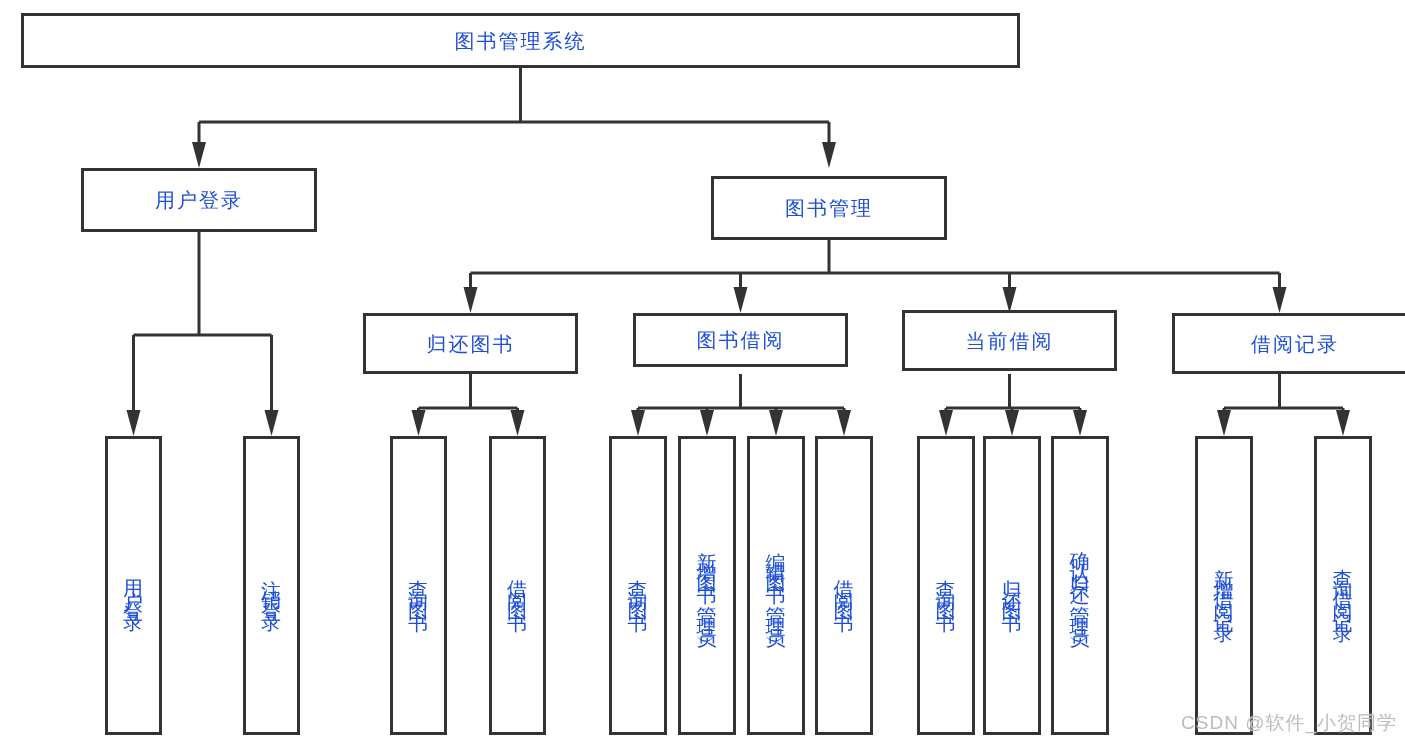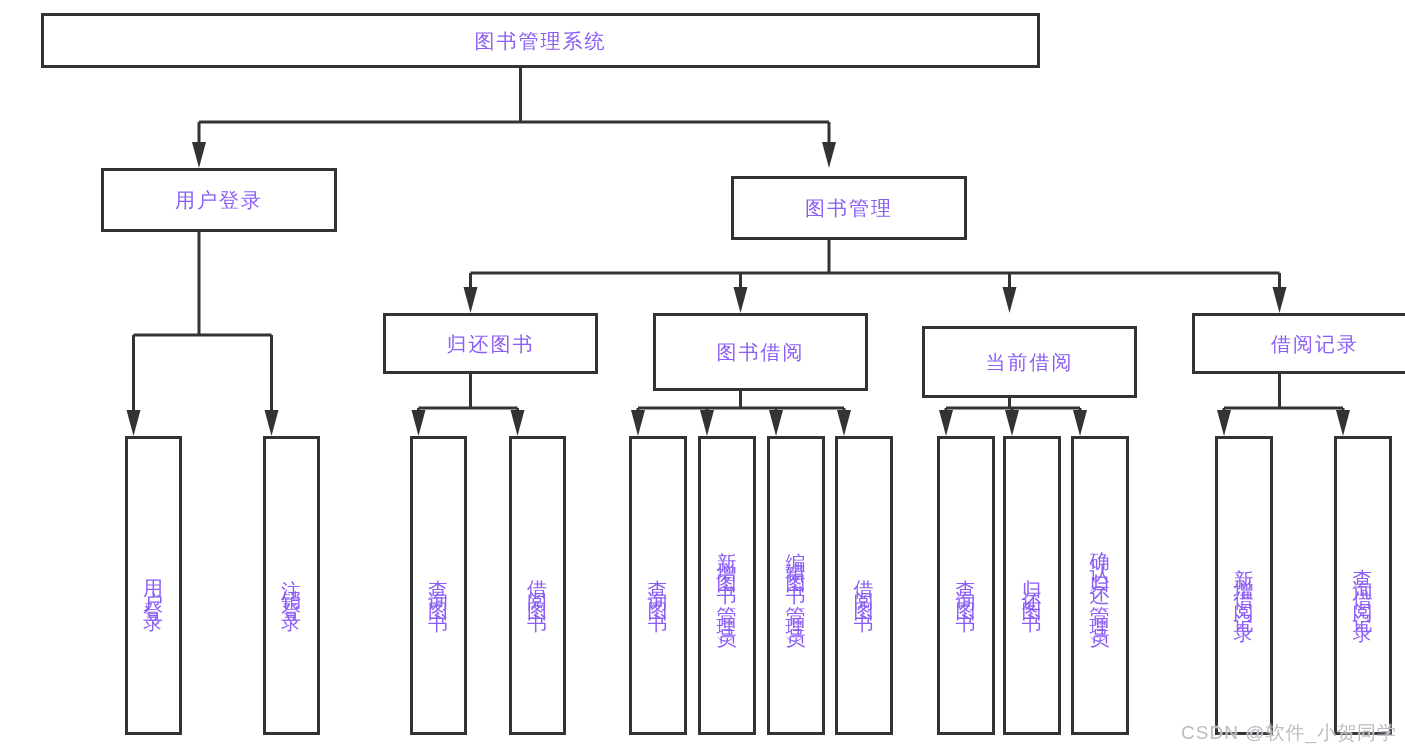--- a/index.html
+++ b/index.html
@@ -18,40 +18,39 @@
     width: 1405px; height: 747px;
     z-index: 1;
   }
   .lines path { stroke: #333333; stroke-width: 3; fill: none; }
   .lines polygon { fill: #333333; stroke: none; }
   .node {
     position: absolute;
     z-index: 2;
     background: #ffffff;
     border: 3px solid #333333;
-    color: #8b5cf6;
+    color: #1d4ed8;
     display: flex;
     align-items: center;
     justify-content: center;
     font-size: 20px;
     line-height: 1;
-    margin-left: 20px;
   }
   .node.h { letter-spacing: 2px; }
   .node.v {
     writing-mode: vertical-rl;
     text-orientation: mixed;
     letter-spacing: 11px;
     font-size: 20px;
   }
   .watermark {
     position: absolute;
     z-index: 6;
     right: 8px;
-    bottom: 1px;
+    bottom: 11px;
     font-size: 19px;
     letter-spacing: 1px;
     color: #b9bdc2;
     text-shadow: 0 0 2px #ffffff;
   }
 </style>
 </head>
 <body>
 
 <div class="stage">
@@ -105,22 +104,22 @@
       <polygon points="1336,410 1350,410 1343,436"></polygon>
     </g>
   </svg>
 
   <div class="node h" style="left:21px;top:13px;width:999px;height:55px">图书管理系统</div>
 
   <div class="node h" style="left:81px;top:168px;width:236px;height:64px">用户登录</div>
   <div class="node h" style="left:711px;top:176px;width:236px;height:64px">图书管理</div>
 
   <div class="node h" style="left:363px;top:313px;width:215px;height:61px">归还图书</div>
-  <div class="node h" style="left:633px;top:313px;width:215px;height:78px">图书借阅</div>
-  <div class="node h" style="left:902px;top:326px;width:215px;height:72px">当前借阅</div>
+  <div class="node h" style="left:633px;top:313px;width:215px;height:54px">图书借阅</div>
+  <div class="node h" style="left:902px;top:310px;width:215px;height:61px">当前借阅</div>
   <div class="node h" style="left:1172px;top:313px;width:246px;height:61px">借阅记录</div>
 
   <div class="node v" style="left:105px;top:436px;width:57px;height:299px">用户登录</div>
   <div class="node v" style="left:243px;top:436px;width:57px;height:299px">注销登录</div>
 
   <div class="node v" style="left:390px;top:436px;width:57px;height:299px">查询图书</div>
   <div class="node v" style="left:489px;top:436px;width:57px;height:299px">借阅图书</div>
 
   <div class="node v" style="left:609px;top:436px;width:58px;height:299px">查询图书</div>
   <div class="node v" style="left:678px;top:436px;width:58px;height:299px">新增图书（管理员）</div>

